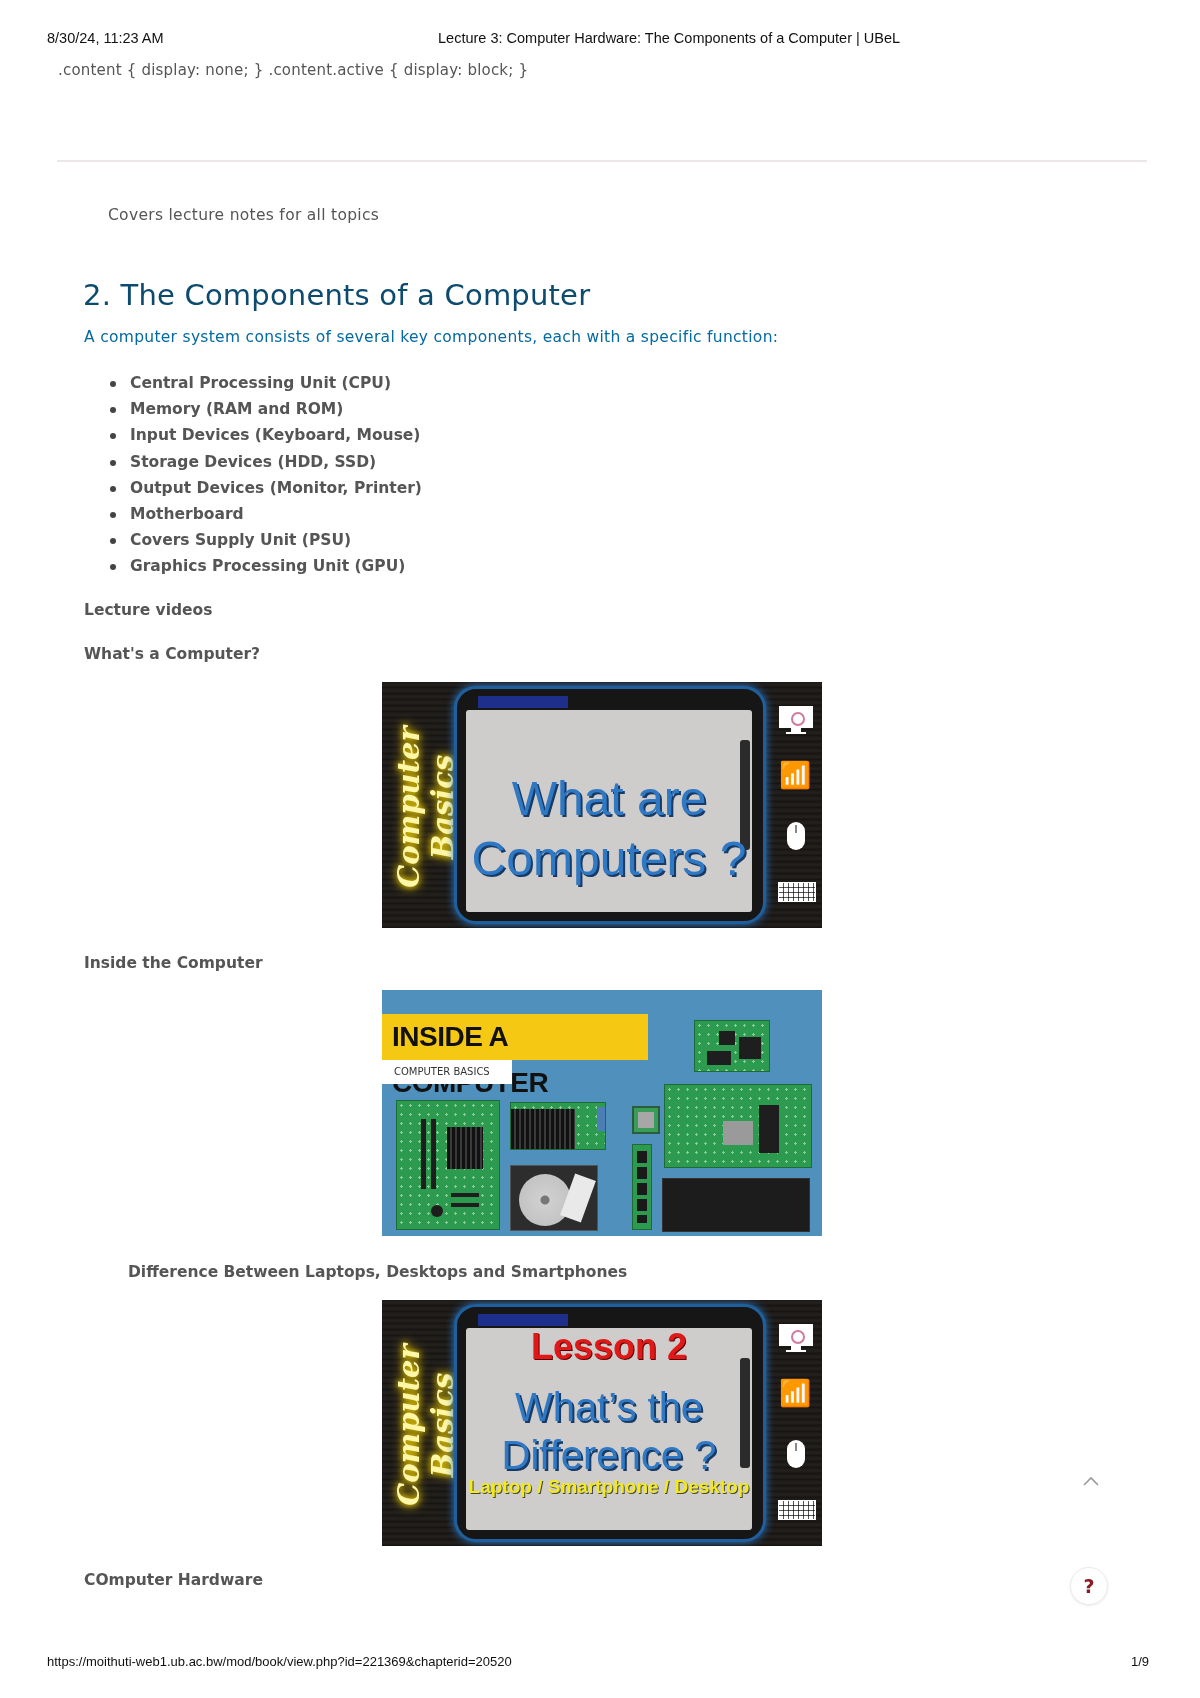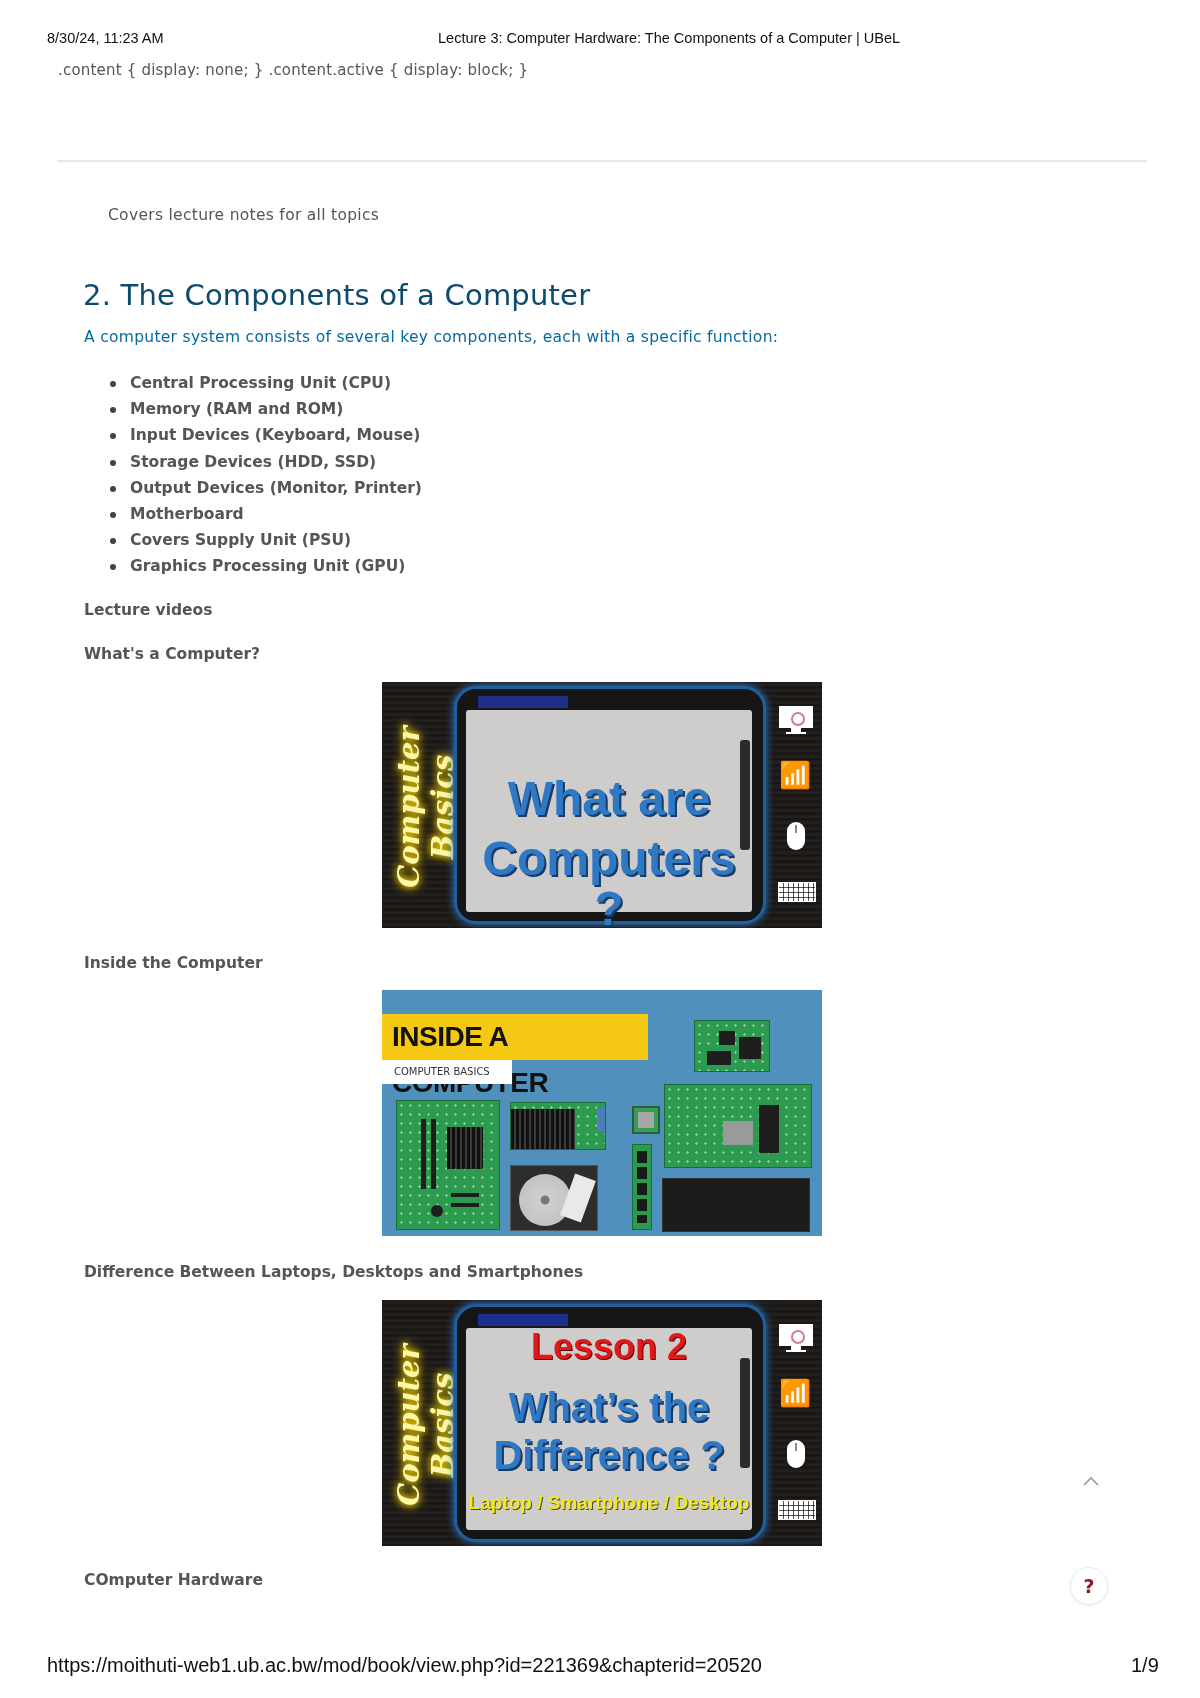--- a/index.html
+++ b/index.html
@@ -90,21 +90,21 @@
       position: absolute; left: 358px; top: 58px; width: 10px; height: 110px;
       background: #2b2b2b; border-radius: 3px;
     }
     .lesson .lesson-num {
       position: absolute; left: 84px; width: 286px; text-align: center;
       font-family: "Liberation Sans", sans-serif; font-weight: bold; font-stretch: condensed;
       color: #e01818; text-shadow: 1px 1px 0 #5b0000;
     }
     .lesson .lesson-q {
       position: absolute; left: 84px; width: 286px; text-align: center;
-      font-family: "Liberation Sans", sans-serif; font-weight: bold;
+      font-family: "Liberation Sans", sans-serif; font-weight: normal;
       color: #2f78c4; text-shadow: 2px 2px 0 #173a66; line-height: 1.05;
     }
     .lesson .lesson-sub {
       position: absolute; left: 84px; width: 286px; text-align: center;
       font-family: "Liberation Sans", sans-serif; font-weight: bold;
       color: #f2ea1a; text-shadow: 1px 1px 0 #444; font-size: 19px;
     }
     .lesson .ico {
       position: absolute; left: 396px; width: 36px; text-align: center; color: #fff;
     }
@@ -167,21 +167,21 @@
     .help-btn {
       position: absolute; left: 1070px; top: 1567px; width: 38px; height: 38px;
       border-radius: 50%; border: 1px solid #ececec; background: #fff;
       box-shadow: 0 1px 3px rgba(0,0,0,0.08);
       font-family: "DejaVu Sans", sans-serif; font-weight: bold; font-size: 19px;
       color: #8b1a22; text-align: center; line-height: 36px; cursor: pointer;
     }
 
     .print-footer {
       position: absolute; top: 1654px; left: 0; width: 1093px; height: 20px;
-      font-family: "Liberation Sans", sans-serif; font-size: 20px; color: #111;
+      font-family: "Liberation Sans", sans-serif; font-size: 13px; color: #111;
     }
     .print-footer .url { position: absolute; left: 47px; top: 0; }
     .print-footer .page { position: absolute; left: 1131px; top: 0; }
   </style>
 </head>
 <body>
 
 <div class="print-header">
   <span class="date">8/30/24, 11:23 AM</span>
   <span class="title">Lecture 3: Computer Hardware: The Components of a Computer | UBeL</span>
@@ -271,33 +271,33 @@
   </div>
 
   <div class="board" style="left:282px; top:94px; width:148px; height:84px;">
     <div class="chip" style="left:58px; top:36px; width:30px; height:24px; background:#9a9a9a;"></div>
     <div class="chip" style="left:94px; top:20px; width:20px; height:48px;"></div>
   </div>
 
   <div class="ssd-case" style="left:280px; top:188px; width:148px; height:54px;"></div>
 </div>
 
-<div class="sub-heading" style="top:1263px;">Difference Between Laptops, Desktops and Smartphones</div>
+<div class="sub-heading" style="top:1263px;margin-left:44px;">Difference Between Laptops, Desktops and Smartphones</div>
 
 <div class="thumb lesson" style="top:1300px;">
   <div class="wood"></div>
   <div class="side-title">Computer Basics</div>
   <div class="tablet"></div>
   <div class="screen"></div>
   <div class="screen-tag"></div>
   <div class="side-bar"></div>
   <div class="lesson-num" style="top:26px; font-size:36px;">Lesson 2</div>
   <div class="lesson-q" style="top:86px; font-size:40px;">What’s the</div>
   <div class="lesson-q" style="top:134px; font-size:40px;">Difference ?</div>
-  <div class="lesson-sub" style="top:192px;">Laptop / Smartphone / Desktop</div>
+  <div class="lesson-sub" style="top:176px;">Laptop / Smartphone / Desktop</div>
   <div class="ico ico-monitor" style="top:24px;">
       <div class="scr"></div>
       <div class="stand"></div>
       <div class="base"></div>
     </div>
   <div class="ico ico-wifi" style="top:80px;">📶</div>
   <div class="ico ico-mouse" style="top:140px;">
       <div class="m"></div>
     </div>
   <div class="ico ico-keyboard" style="top:200px;">

